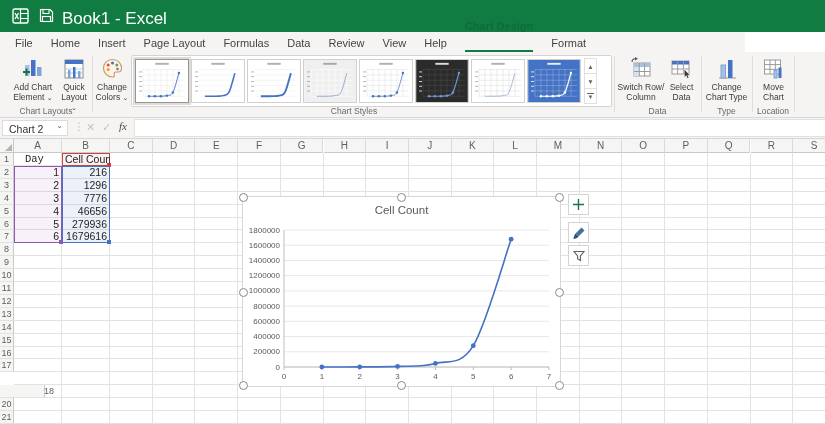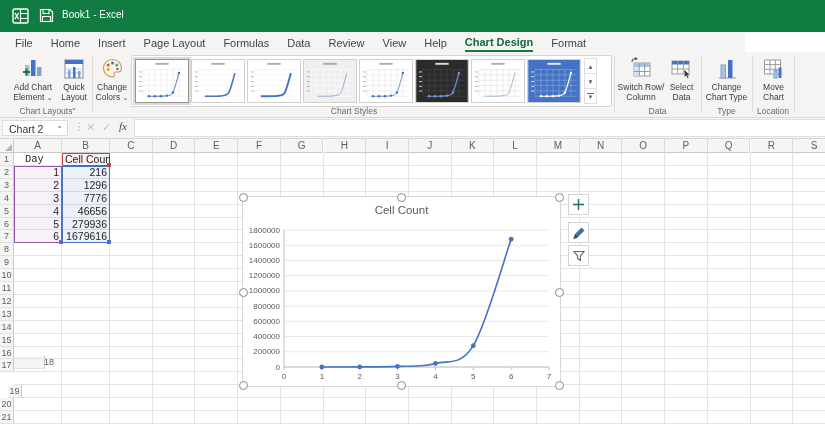--- a/index.html
+++ b/index.html
@@ -3,33 +3,33 @@
 <meta charset="utf-8">
 <style>
   html,body{margin:0;padding:0}
   body{width:825px;height:424px;position:relative;overflow:hidden;
        font-family:"Liberation Sans",sans-serif;background:#fff;
        -webkit-font-smoothing:antialiased}
   
   .titlebar{position:absolute;left:0;top:0;width:825px;height:32px;background:#107C41}
   .titlebar .appicon{position:absolute;left:12px;top:8px;width:17px;height:16px}
   .titlebar .saveicon{position:absolute;left:39px;top:8px;width:15px;height:15px}
-  .wbtitle{position:absolute;left:62px;top:9px;color:#fff;font-size:10px}
+  .wbtitle{position:absolute;left:62px;top:9px;color:#fff;font-size:17px}
   .searchbox{position:absolute;left:378px;top:5px;width:275px;height:21px;
      background:#A3CBB6;border:1px solid #8FBCA4;border-radius:4px;display:flex;align-items:center}
   .searchbox svg{margin:0 7px 0 10px}
   .searchbox input{border:none;background:transparent;outline:none;font-size:10.5px;
      color:#24462F;width:200px;font-family:"Liberation Sans",sans-serif}
   .searchbox input::placeholder{color:#2E523C;opacity:1}
   
   .tabrow{position:absolute;left:0;top:32px;width:745px;height:20px;background:#F6F4F3;
      display:flex;align-items:flex-end;padding-left:6px;box-sizing:border-box}
   .rtab{font-size:11px;color:#444;padding:2px 9px 3px;cursor:default;white-space:nowrap}
   .rtab.active{color:#0E6B3C;font-weight:bold;padding-bottom:0}
-  .rtab.active .ul{display:inline-block;border-bottom:2.5px solid #0F7B41;padding-bottom:2px}
+  .rtab.active .ul{display:inline-block;border-bottom:2.5px solid #0F7B41;padding-bottom:18px}
   
   .ribbon{position:absolute;left:0;top:52px;width:825px;height:66px;background:#F6F4F3;
      border-bottom:1px solid #DBD9D8;box-sizing:border-box}
   .rdiv{position:absolute;top:4px;height:56px;width:1px;background:#E0DEDC}
   .grouplabel{position:absolute;top:54px;font-size:8.5px;color:#6A6865;text-align:center}
   .bigbtn{position:absolute;top:2px;height:50px;text-align:center;cursor:default}
   .bigbtn .ic{height:26px;display:flex;align-items:flex-end;justify-content:center}
   .bigbtn .lbl{font-size:8.5px;color:#3B3A39;line-height:10px;margin-top:2px}
   .chev{font-size:7px;color:#3B3A39}
   .gallery{position:absolute;left:131px;top:3px;width:481px;height:52px;background:#fff;
@@ -473,21 +473,21 @@
       <div class="tri"></div>
     </div>
 
   <div class="hline" style="top: 284px; left: 14px; width: 811px;"></div>
     <div class="rowhead" style="top: 272.095px; height: 12.9048px; line-height: 12.9048px;">21</div>
     <div class="hline" style="top: 271.095px; left: 14px; width: 811px;"></div>
     <div class="rowhead" style="top: 259.19px; height: 12.9048px; line-height: 12.9048px;">20</div>
     <div class="hline" style="top: 258.19px; left: 14px; width: 811px;"></div>
     <div class="rowhead" style="top: 246.286px; height: 12.9048px; line-height: 12.9048px; margin-left: 8px;">19</div>
     <div class="hline" style="top: 245.286px; left: 14px; width: 811px;"></div>
-    <div class="rowhead" style="top: 217px; height: 12.9048px; line-height: 12.9048px; padding-left: 44px;">18</div>
+    <div class="rowhead" style="top: 246px; height: 12.9048px; line-height: 12.9048px; padding-left: 44px;">18</div>
     <div class="hline" style="top: 232.381px; left: 14px; width: 811px;"></div>
     <div class="rowhead" style="top: 220.476px; height: 12.9048px; line-height: 12.9048px;">17</div>
     <div class="hline" style="top: 219.476px; left: 14px; width: 811px;"></div>
     <div class="rowhead" style="top: 207.571px; height: 12.9048px; line-height: 12.9048px;">16</div>
     <div class="hline" style="top: 206.571px; left: 14px; width: 811px;"></div>
     <div class="rowhead" style="top: 194.667px; height: 12.9048px; line-height: 12.9048px;">15</div>
     <div class="hline" style="top: 193.667px; left: 14px; width: 811px;"></div>
     <div class="rowhead" style="top: 181.762px; height: 12.9048px; line-height: 12.9048px;">14</div>
     <div class="hline" style="top: 180.762px; left: 14px; width: 811px;"></div>
     <div class="rowhead" style="top: 168.857px; height: 12.9048px; line-height: 12.9048px;">13</div>

